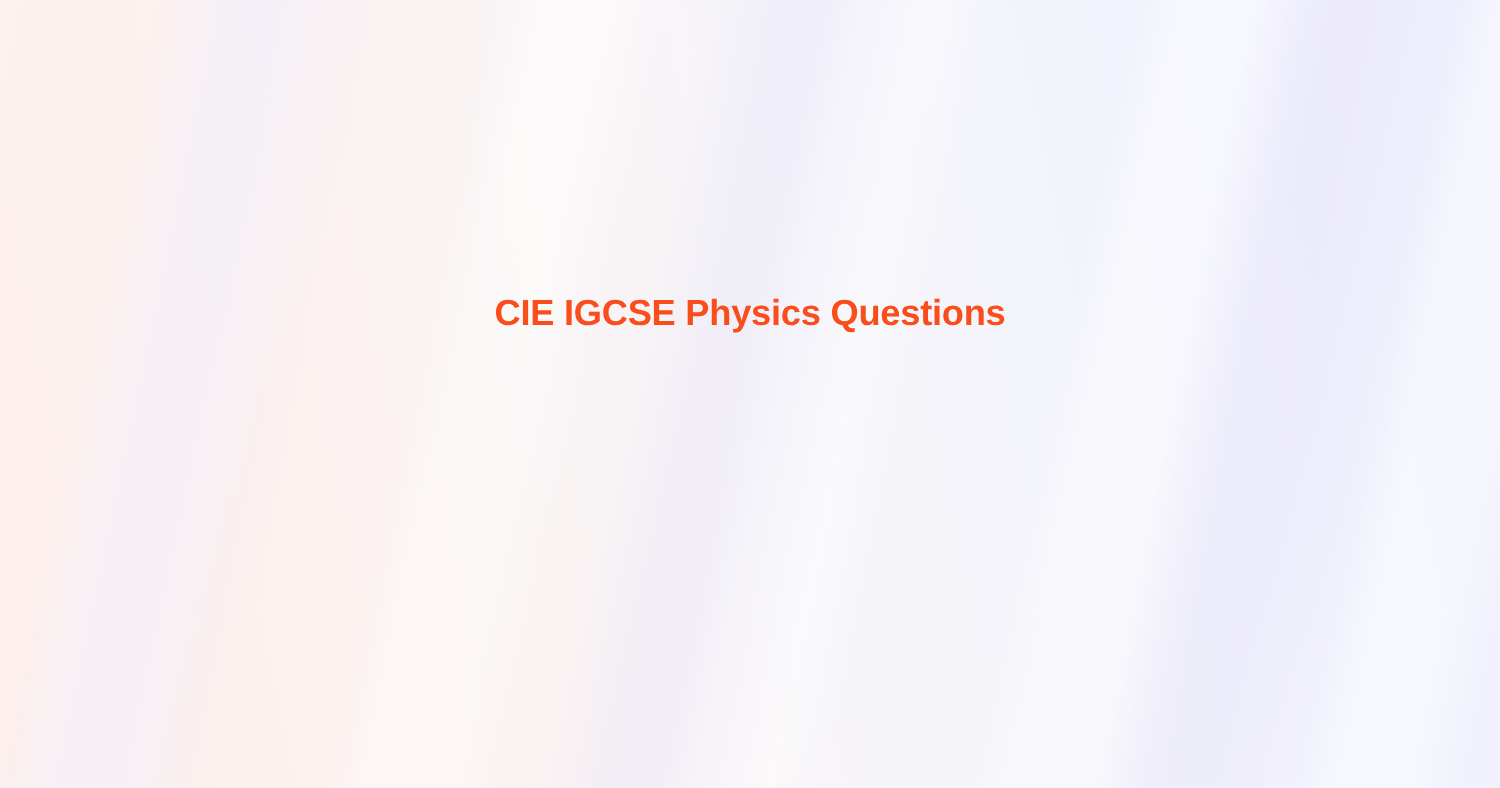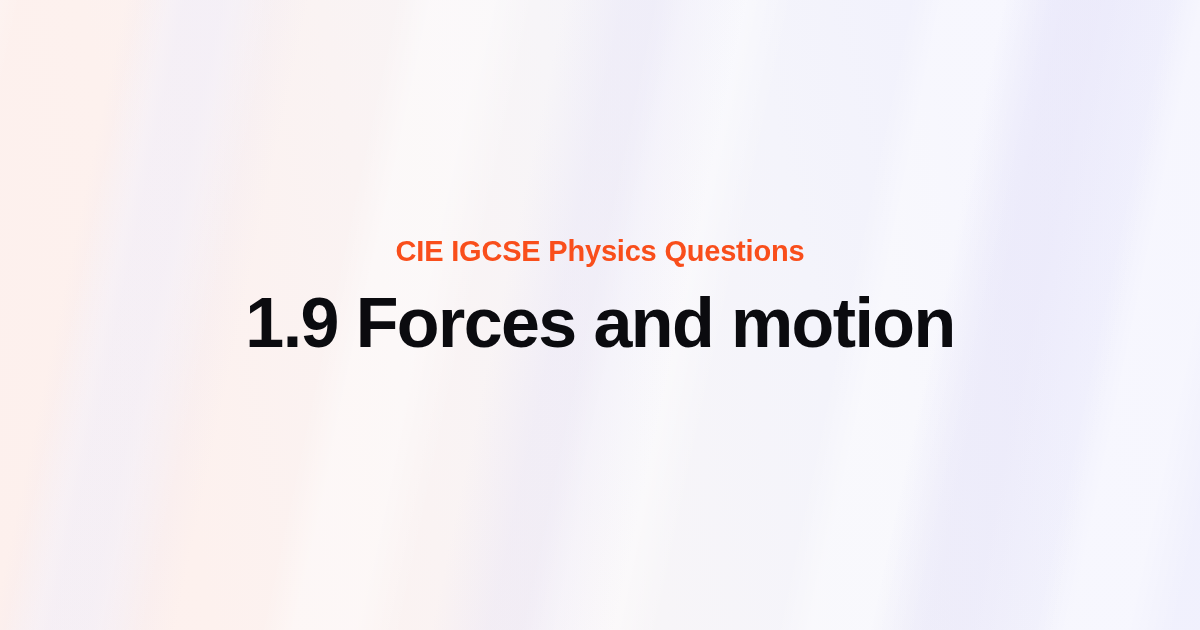--- a/index.html
+++ b/index.html
@@ -112,17 +112,16 @@
 </style>
 </head>
 <body>
 
 <div class="card">
 
   <div class="hero">
 
     <p class="hero-eyebrow">CIE IGCSE Physics Questions</p>
 
-    <h1 class="hero-title">1.9 Forces and motion</h1>
 
   </div>
 
 </div>
 
 </body></html>

